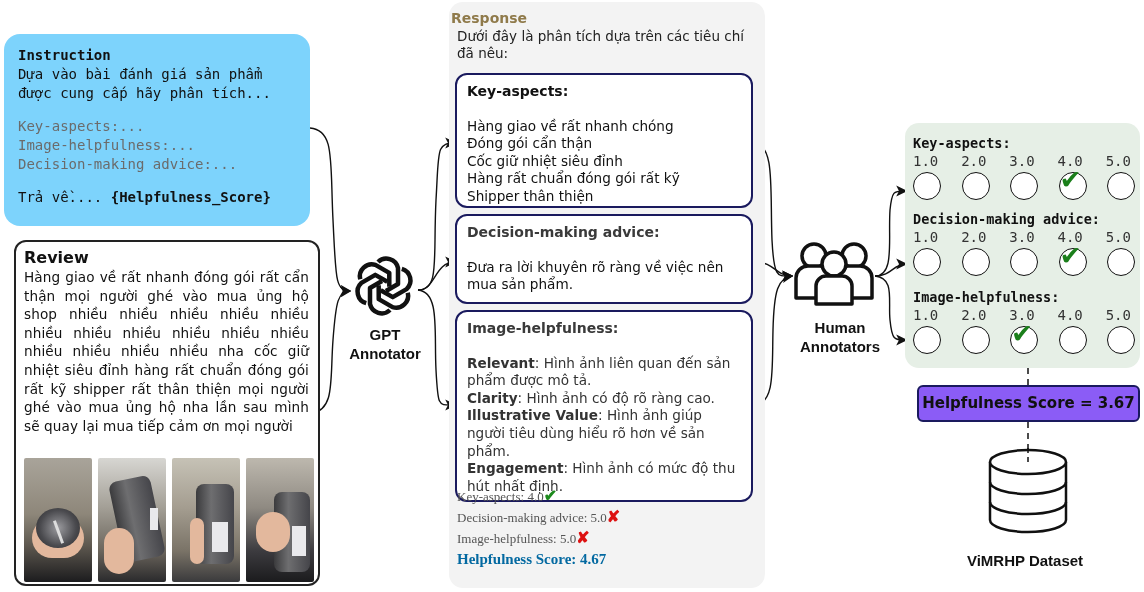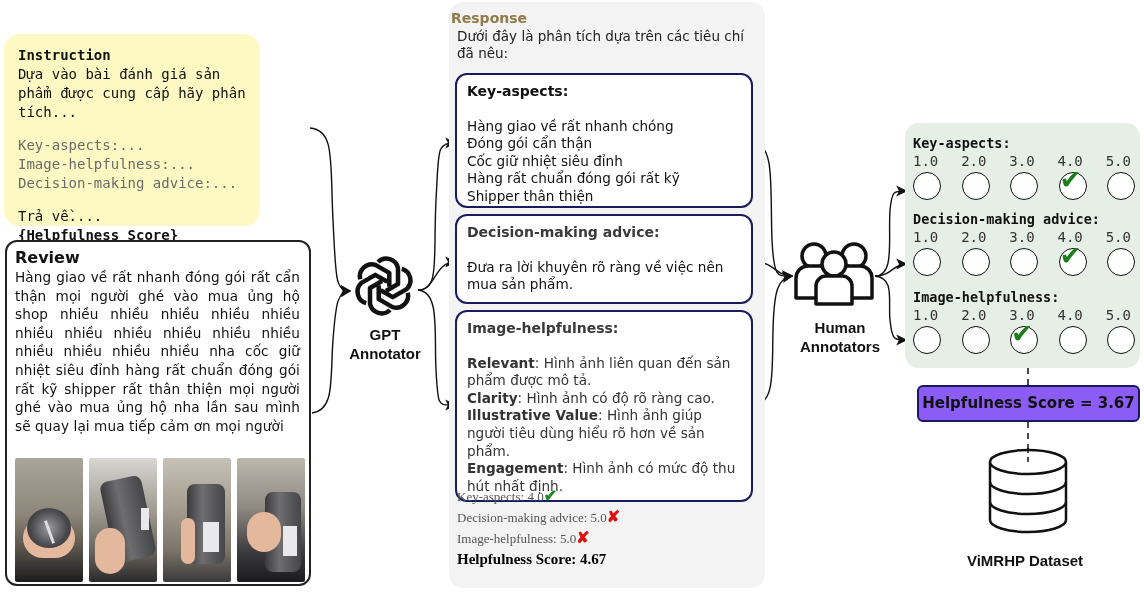--- a/index.html
+++ b/index.html
@@ -2,28 +2,28 @@
 <html><head>
 <meta charset="utf-8">
 <style>
   html,body{margin:0;padding:0;background:#ffffff;}
   body{width:1144px;height:592px;position:relative;overflow:hidden;font-family:"DejaVu Sans",sans-serif;color:#111;}
   .abs{position:absolute;}
   .comic{font-family:"DejaVu Sans Mono",monospace;}
   .sans{font-family:"Liberation Sans",sans-serif;}
 
   
-  #instr{left:4px;top:34px;width:256px;height:192px;background:#fef9c3;border-radius:16px;box-sizing:border-box;padding:12px 14px;font-size:14px;line-height:19px;}
+  #instr{left:4px;top:34px;width:306px;height:192px;background:#7dd3fc;border-radius:16px;box-sizing:border-box;padding:12px 14px;font-size:14px;line-height:19px;}
   #instr .title{font-weight:bold;font-size:14px;}
   #instr .grey{color:#6b6b6b;font-weight:normal;}
   #instr .gap{height:14px;}
   #instr .bold{font-weight:bold;}
 
   
-  #review{left:5px;top:240px;width:306px;height:346px;background:#fff;border:2px solid #222;border-radius:12px;box-sizing:border-box;padding:6px 9px 0 8px;}
+  #review{left:14px;top:240px;width:306px;height:346px;background:#fff;border:2px solid #222;border-radius:12px;box-sizing:border-box;padding:6px 9px 0 8px;}
   #review .title{font-weight:bold;font-size:16px;line-height:20px;}
   #review .text{font-size:13.6px;line-height:18.6px;text-align:justify;letter-spacing:0.1px;}
   .photos{position:absolute;left:8px;top:216px;display:flex;gap:6px;}
   .photo{width:68px;height:124px;border-radius:2px;position:relative;overflow:hidden;}
   .p1{background:linear-gradient(180deg,#a9a49a 0%,#8e877a 45%,#5f5950 70%,#1c1c1e 100%);}
   .p2{background:linear-gradient(180deg,#d7d6d2 0%,#a39f96 40%,#6b655c 75%,#2a2a2c 100%);}
   .p3{background:linear-gradient(180deg,#c6c2b6 0%,#a49d90 40%,#7a7367 75%,#3a3a3c 100%);}
   .p4{background:linear-gradient(180deg,#bdb8ae 0%,#8f8a82 40%,#3c3b3f 75%,#1b1b1d 100%);}
   .cup{position:absolute;background:linear-gradient(90deg,#3b3b3d,#6e6e70 40%,#45454a);border-radius:8px;}
   .hand{position:absolute;background:#e3b89d;border-radius:20px;}
@@ -39,21 +39,21 @@
   #resp .rtitle{position:absolute;left:2px;top:8px;color:#8f7a4a;font-weight:bold;font-size:14px;}
   #resp .rsub{position:absolute;left:8px;top:26px;width:300px;font-size:13.5px;line-height:17px;color:#222;}
   .card{position:absolute;left:6px;width:298px;background:#fff;border:2.5px solid #1a1a5e;border-radius:12px;box-sizing:border-box;padding:8px 10px;font-size:13.6px;line-height:17.6px;color:#111;}
   .card .ch{font-weight:bold;font-size:14px;margin-bottom:17px;color:#111;}
   .card .grey{color:#333;}
   #card1{top:71px;height:135px;}
   #card2{top:212px;height:90px;}
   #card3{top:308px;height:192px;}
   #card3 .ch,#card2 .ch{color:#3a3a3a;}
   .scores{position:absolute;left:8px;top:484px;font-size:13px;line-height:20px;color:#555;font-family:Liberation Serif, serif;}
-  .scores .final{color:#000000;font-weight:bold;font-size:15px;}
+  .scores .final{color:#0369a1;font-weight:bold;font-size:15px;}
   .ok{color:#1d8a1d;font-weight:bold;font-size:16px;}
   .bad{color:#d11;font-weight:bold;font-size:16px;}
 
   
   #rating{left:905px;top:123px;width:235px;height:245px;background:#e6efe6;border-radius:14px;}
   .rgroup{position:absolute;left:8px;width:224px;}
   .rgroup .rh{font-size:13.5px;line-height:17px;font-weight:bold;color:#111;}
   .rgroup .nums{display:flex;justify-content:space-between;width:218px;font-size:14px;line-height:17px;color:#333;margin-top:1px;}
   .rgroup .circles{display:flex;justify-content:space-between;width:222px;margin-top:2px;}
   .circ{width:28px;height:28px;border:1.5px solid #111;border-radius:50%;background:#fff;position:relative;box-sizing:border-box;}

